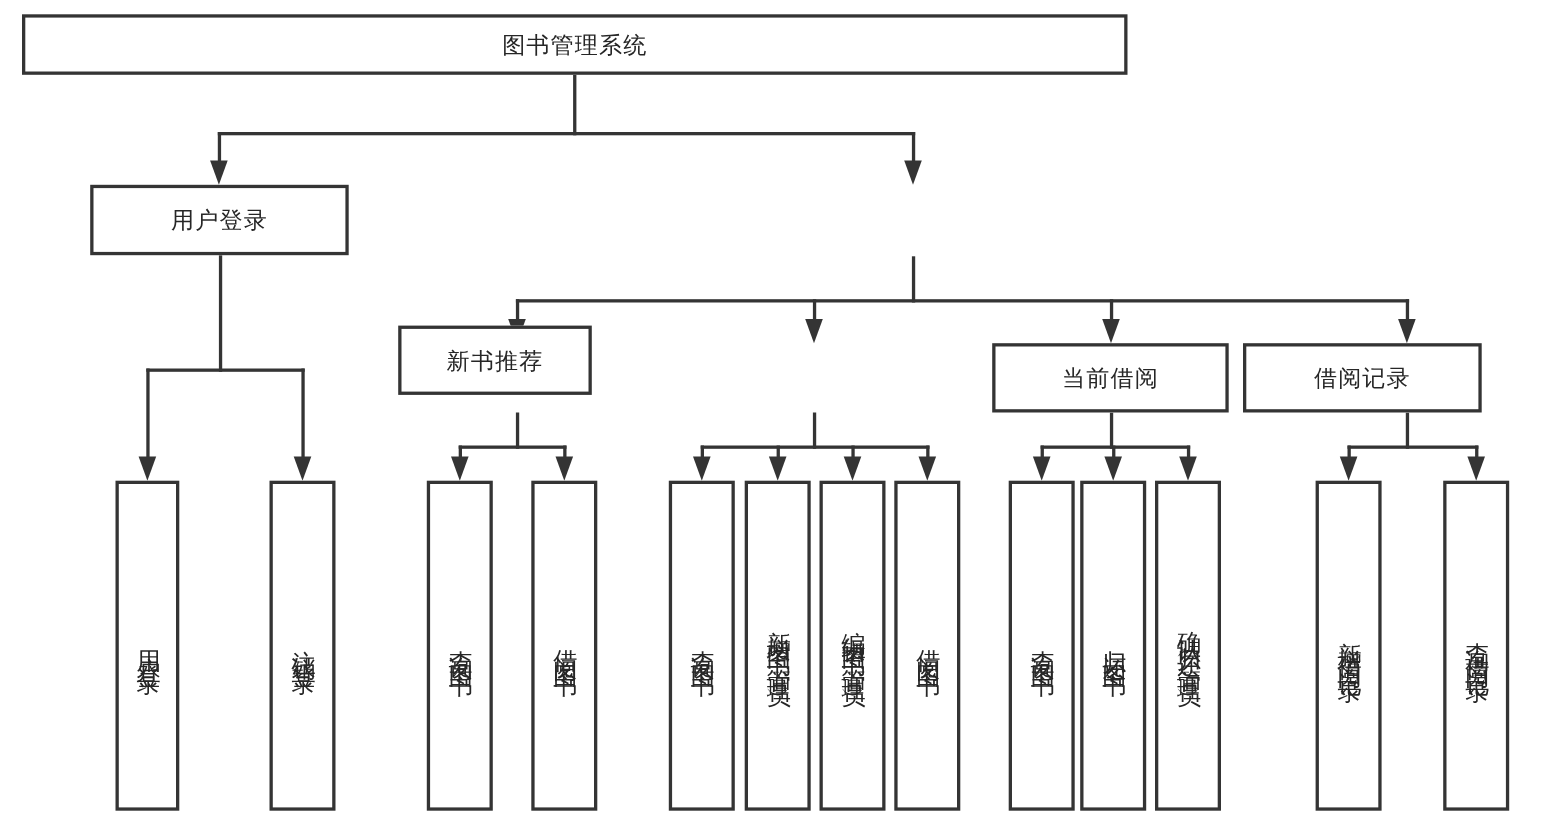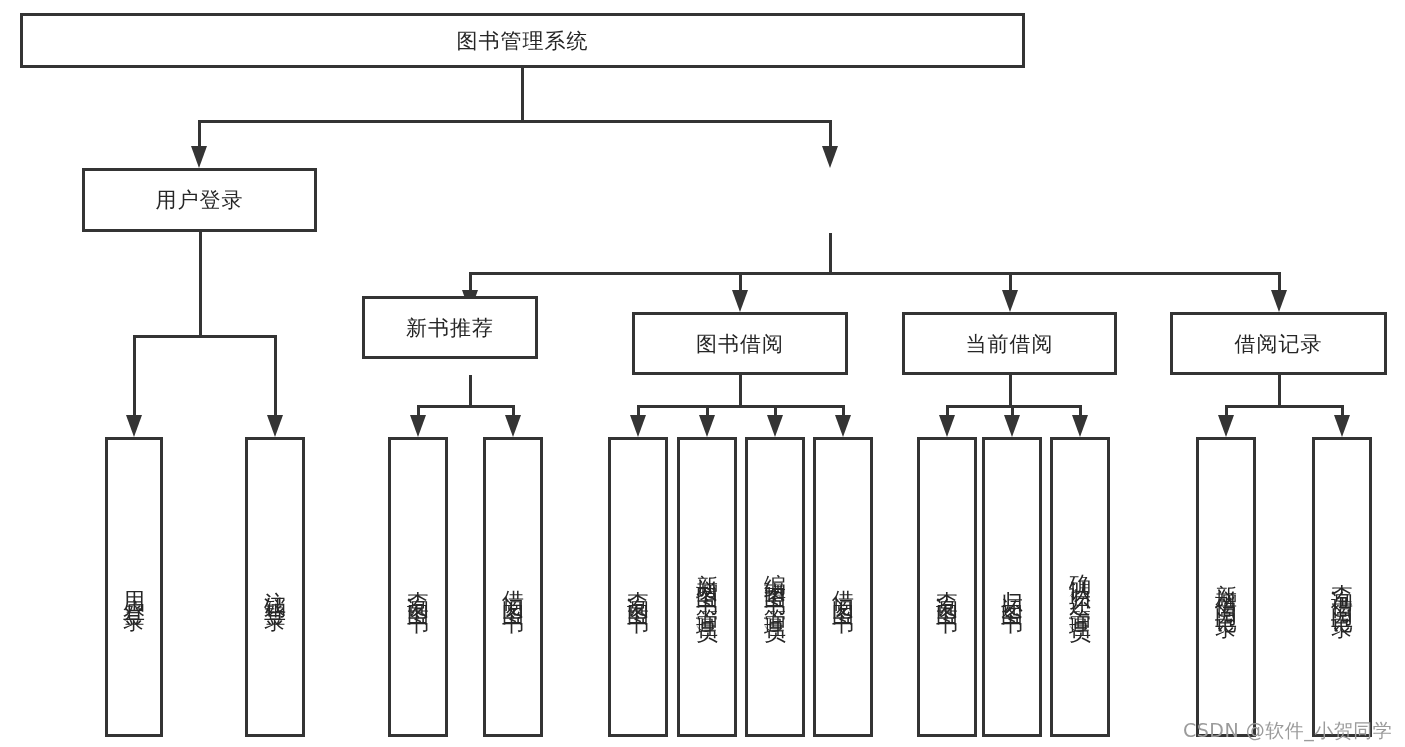--- a/index.html
+++ b/index.html
@@ -106,23 +106,22 @@
       <div class="ar" style="left: 1218px; top: 415px;"></div>
       <div class="vl" style="left: 1340.5px; top: 405px; width: 3px; height: 14px;"></div>
       <div class="ar" style="left: 1334px; top: 415px;"></div>
     </div>
 
   <div class="box node" style="left:20px;top:13px;width:1005px;height:55px;">图书管理系统</div>
 
   <div class="box node" style="left:82px;top:168px;width:235px;height:64px;">用户登录</div>
 
   <div class="box node" style="left:362px;top:296px;width:176px;height:63px;">新书推荐</div>
-  <div class="box node" style="left:632px;top:312px;width:216px;height:63px;">图书借阅</div>
   <div class="box node" style="left:902px;top:312px;width:215px;height:63px;text-align:center;">当前借阅</div>
-  <div class="box node" style="left:1170px;top:312px;width:217px;height:63px;">借阅记录</div>
+  <div class="box node" style="left:1130px;top:312px;width:217px;height:63px;">借阅记录</div>
 
   <div class="box leaf" style="left:105px;top:437px;width:58px;height:300px;">
     <span class="vtext">用户登录</span>
   </div>
   <div class="box leaf" style="left:245px;top:437px;width:60px;height:300px;">
     <span class="vtext">注销登录</span>
   </div>
 
   <div class="box leaf" style="left:388px;top:437px;width:60px;height:300px;">
     <span class="vtext">查询图书</span>
@@ -154,14 +153,13 @@
     <span class="vtext">确认归还（管理员）</span>
   </div>
 
   <div class="box leaf" style="left:1196px;top:437px;width:60px;height:300px;">
     <span class="vtext">新增借阅记录</span>
   </div>
   <div class="box leaf" style="left:1312px;top:437px;width:60px;height:300px;">
     <span class="vtext">查询借阅记录</span>
   </div>
 
-  <div class="watermark">CSDN @软件_小贺同学</div>
 </div>
 
 </body></html>

